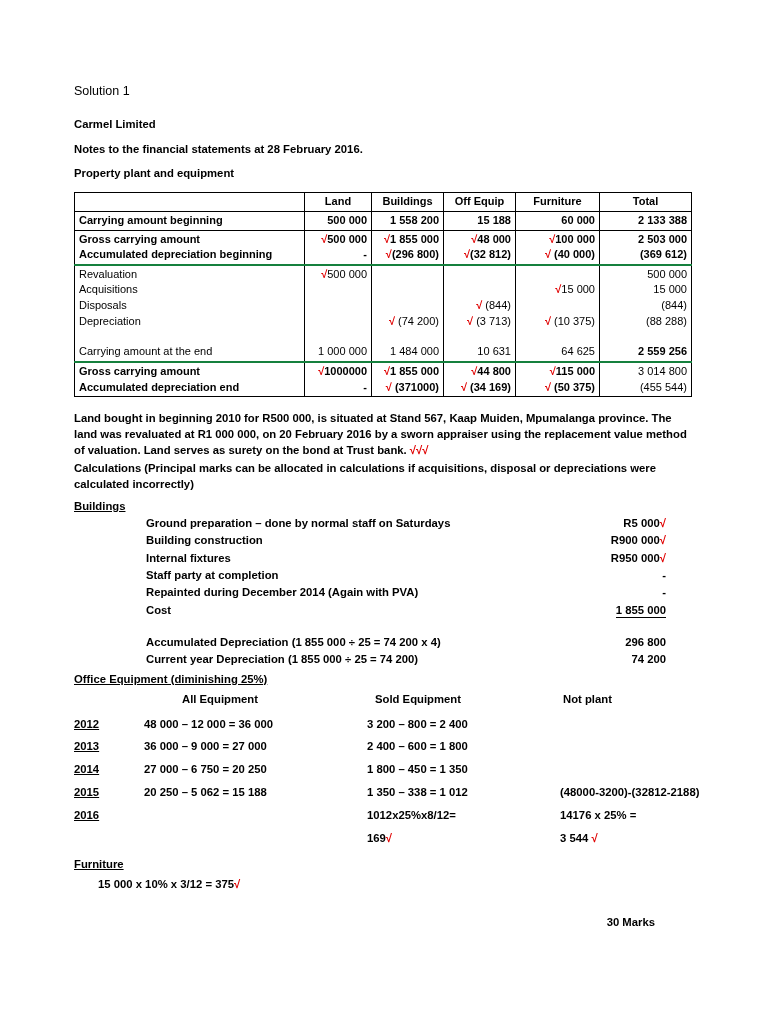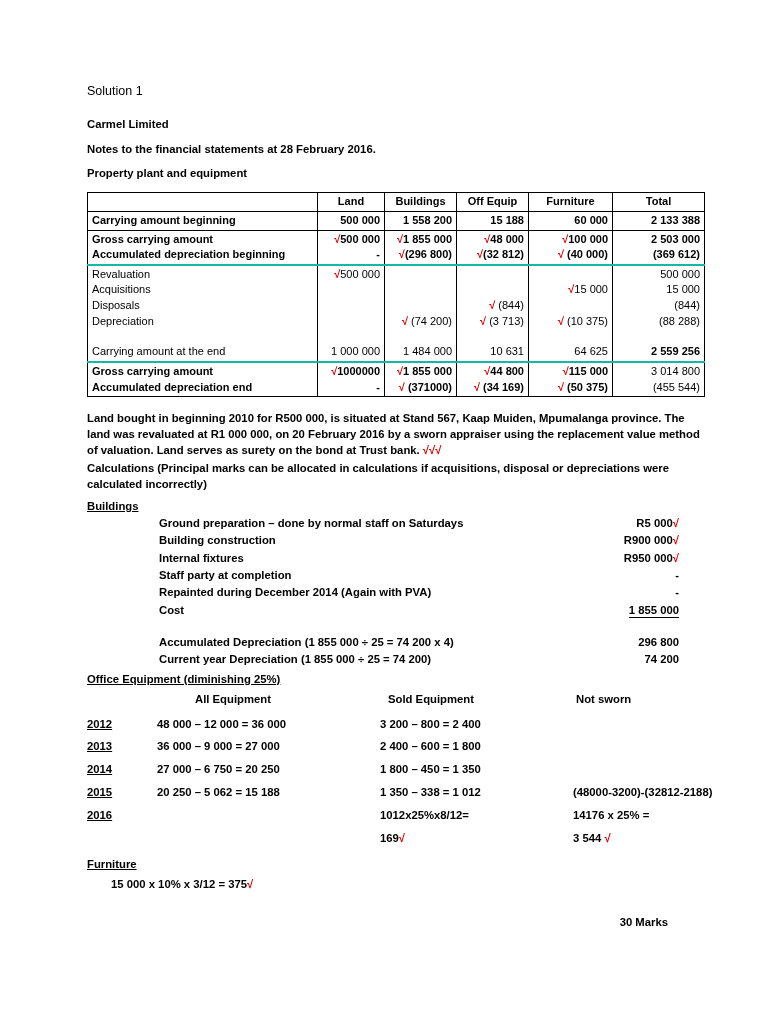--- a/index.html
+++ b/index.html
@@ -15,21 +15,21 @@
     overflow: hidden;
   }
   .page {
     position: relative;
     width: 768px;
     height: 1024px;
     background: #ffffff;
   }
   .doc {
     position: absolute;
-    left: 87px;
+    left: 74px;
     top: 84px;
     width: 617px;
   }
   .chk {
     color: #e00000;
     font-weight: bold;
   }
   
   .h-solution {
     font-size: 12.5px;
@@ -69,21 +69,21 @@
     white-space: nowrap;
   }
   table.ppe td.hd {
     text-align: center;
     font-weight: bold;
   }
   table.ppe td.plain {
     font-weight: normal;
   }
   table.ppe tr.thick > td {
-    border-top: 2px solid #14b8a6;
+    border-top: 2px solid #15803d;
   }
   .grp { display: block; }
   .grp.blankline { height: 15px; }
   
   .para {
     font-size: 11.3px;
     font-weight: bold;
     line-height: 1.43;
     margin: 13px 0 0 0;
   }
@@ -358,21 +358,21 @@
     </table>
 
     <div><span class="u-head" style="margin-top:1px">Office Equipment (diminishing 25%)</span></div>
 
     <table class="oe">
       <tbody>
         <tr class="hdr">
           <td class="c-year"></td>
           <td class="c-all">All Equipment</td>
           <td class="c-sold">Sold Equipment</td>
-          <td class="c-not">Not sworn</td>
+          <td class="c-not">Not plant</td>
         </tr>
         <tr>
           <td class="c-year">2012</td>
           <td class="c-all">48 000 – 12 000 = 36 000</td>
           <td class="c-sold">3 200 – 800 = 2 400</td>
           <td class="c-not"></td>
         </tr>
         <tr>
           <td class="c-year">2013</td>
           <td class="c-all">36 000 – 9 000 = 27 000</td>

